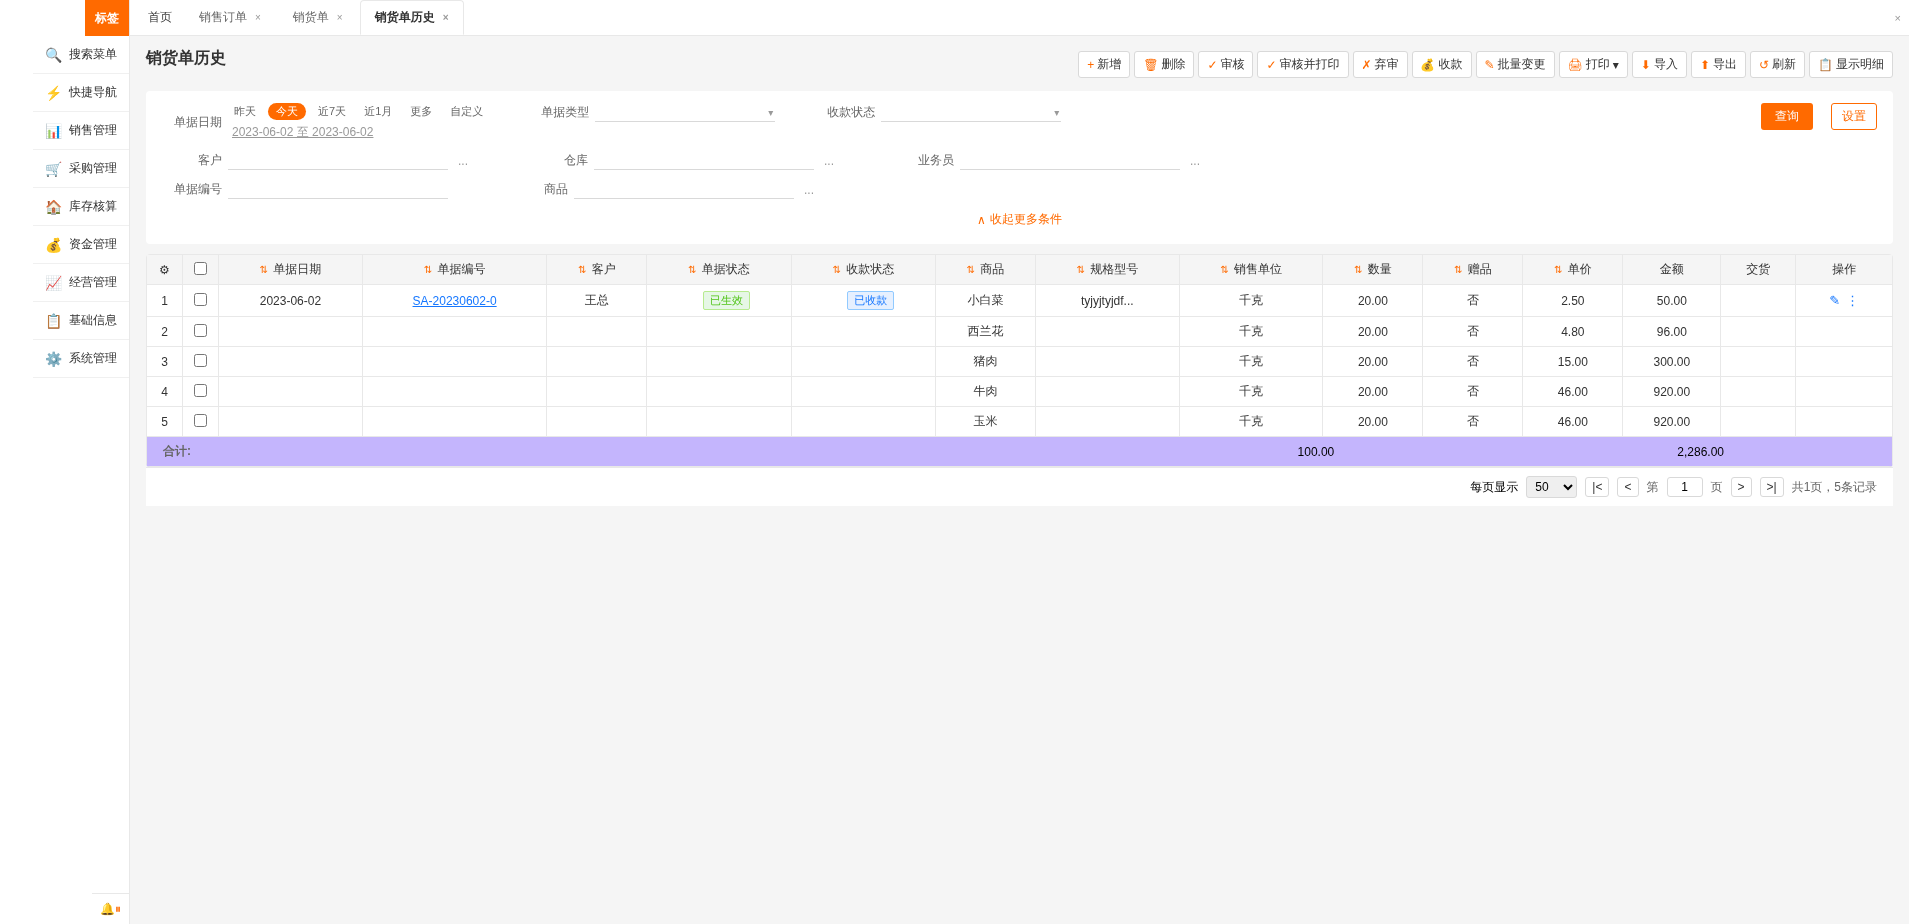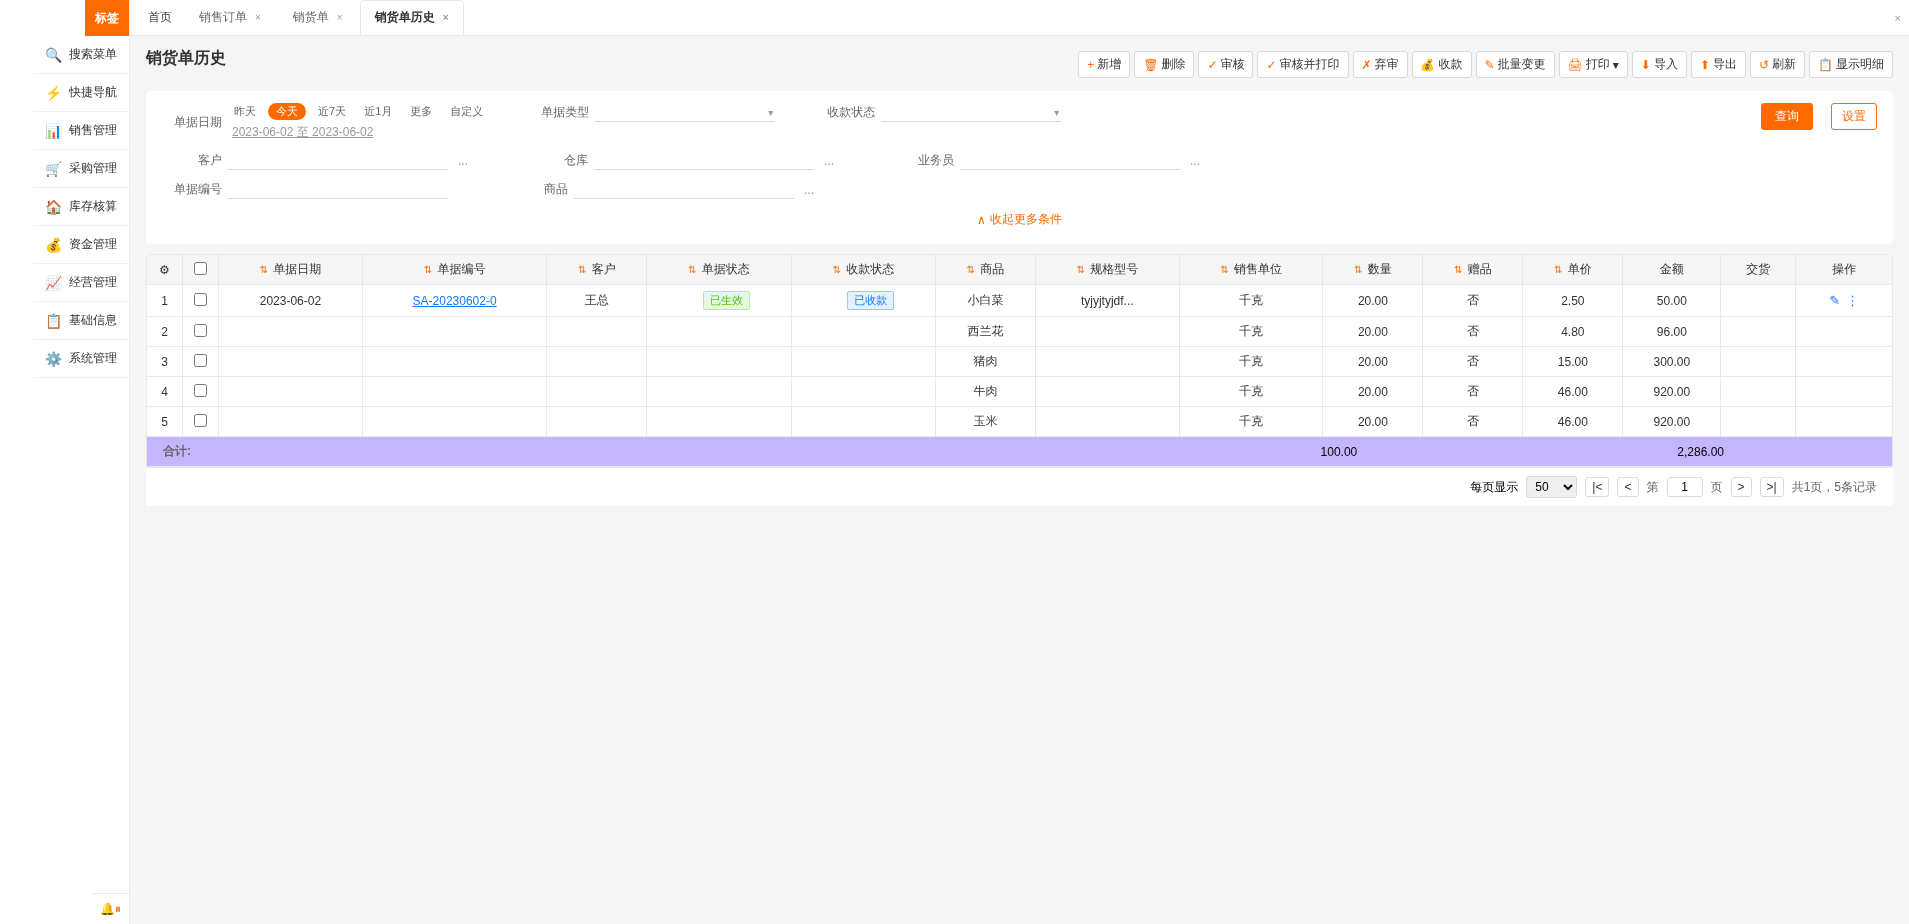--- a/index.html
+++ b/index.html
@@ -710,21 +710,21 @@
               <td>920.00</td>
               <td></td>
               <td></td>
             </tr>
           </tbody>
       </table>
 
       <div class="table-footer">
         <span class="footer-label">合计:</span>
         <span style="margin-left:auto; margin-right:320px;">100.00</span>
-        <span style="margin-right:160px;">2,286.00</span>
+        <span style="margin-right:160px;margin-left:23px;">2,286.00</span>
       </div>
     </div>
 
     <div class="pagination">
       <span>每页显示</span>
       <select class="page-select">
         <option value="50">50</option>
         <option value="100">100</option>
       </select>
       <button class="page-btn">|&lt;</button>

